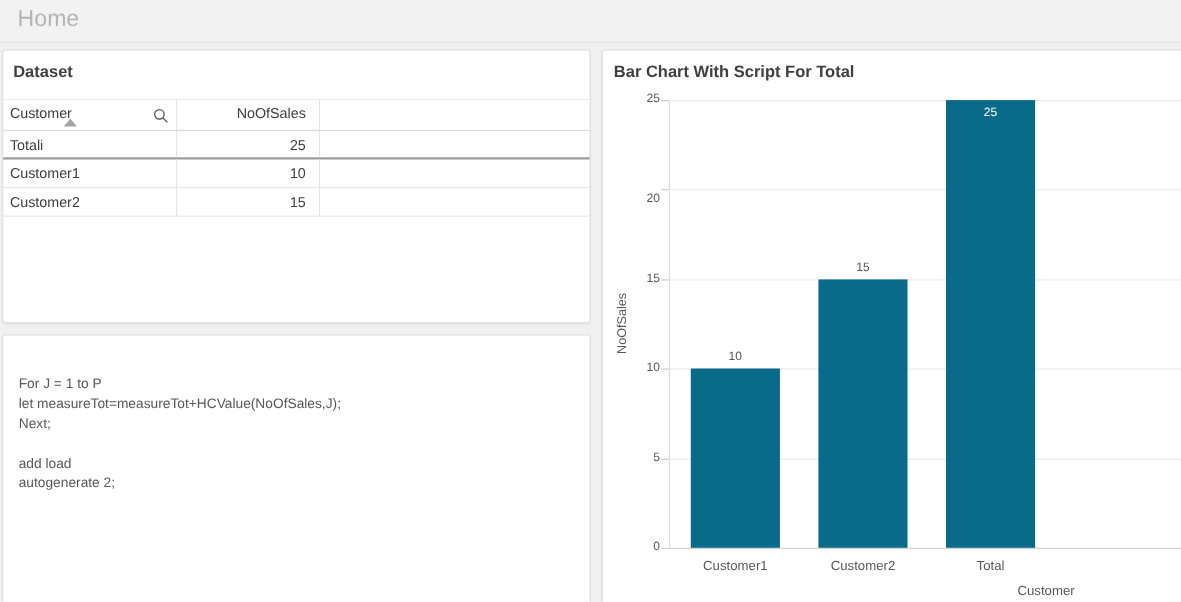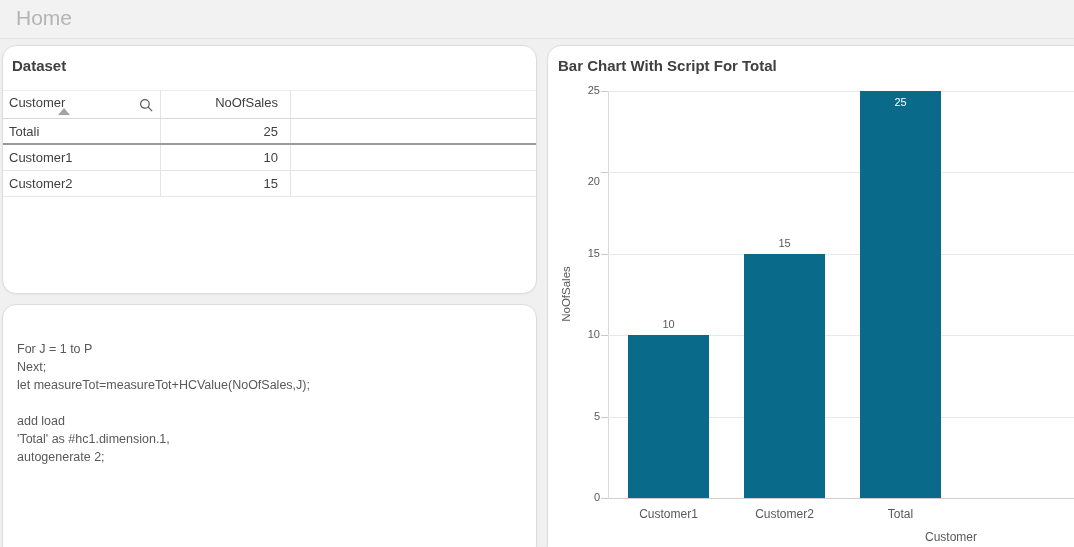--- a/index.html
+++ b/index.html
@@ -7,21 +7,21 @@
     width:1074px;height:547px;overflow:hidden;position:relative;
     background:#f0f0f0;
     font-family:"Liberation Sans","DejaVu Sans",sans-serif;
   }
   
   .appheader{position:absolute;left:0;top:0;width:1074px;height:38px;
     background:#f2f2f2;border-bottom:1px solid #e4e4e4;padding-left:24px;}
   .appheader .sheet-title{position:absolute;left:16px;top:6px;font-size:21px;color:#b4b4b4;}
 
   
-  .panel{position:absolute;background:#ffffff;border:1px solid #dcdcdc;border-radius:14px;
+  .panel{position:absolute;background:#ffffff;border:1px solid #dcdcdc;border-radius:3px;
     box-shadow:0 1px 2px rgba(0,0,0,0.04);box-sizing:border-box;}
   #dataset-panel{left:2px;top:45px;width:535px;height:249px;}
   #script-panel{left:2px;top:304px;width:535px;height:256px;}
   #chart-panel{left:547px;top:45px;width:540px;height:515px;}
   .panel-title{position:absolute;left:9px;top:11px;font-size:15px;font-weight:bold;color:#404040;}
   #chart-panel .panel-title{left:10px;}
 
   
   #dataset-table{position:absolute;left:0;top:44px;right:0;}
   .t-row{display:flex;height:26px;line-height:25px;border-bottom:1px solid #e6e6e6;
@@ -87,25 +87,24 @@
         <div class="t-cell c1">Customer2</div>
         <div class="t-cell c2">15</div>
         <div class="t-cell c3"></div>
       </div>
     </div>
 </div>
 
 <div class="panel" id="script-panel">
   <div id="script-lines">
       <div class="script-line">For J = 1 to P</div>
+      <div class="script-line">let measureTot=measureTot+HCValue(NoOfSales,J);</div>
       <div class="script-line">Next;</div>
-      <div class="script-line">let measureTot=measureTot+HCValue(NoOfSales,J);</div>
       <div class="script-line">&nbsp;</div>
       <div class="script-line">add load</div>
-      <div class="script-line">'Total' as #hc1.dimension.1,</div>
       <div class="script-line">autogenerate 2;</div>
     </div>
 </div>
 
 <div class="panel" id="chart-panel">
   <div class="panel-title">Bar Chart With Script For Total</div>
   <div id="chart-plot">
       <div class="yaxis-line"></div>
       <div class="gridline base" style="top: 452px;"></div>
       <div class="tickmark" style="top: 452px;"></div>

